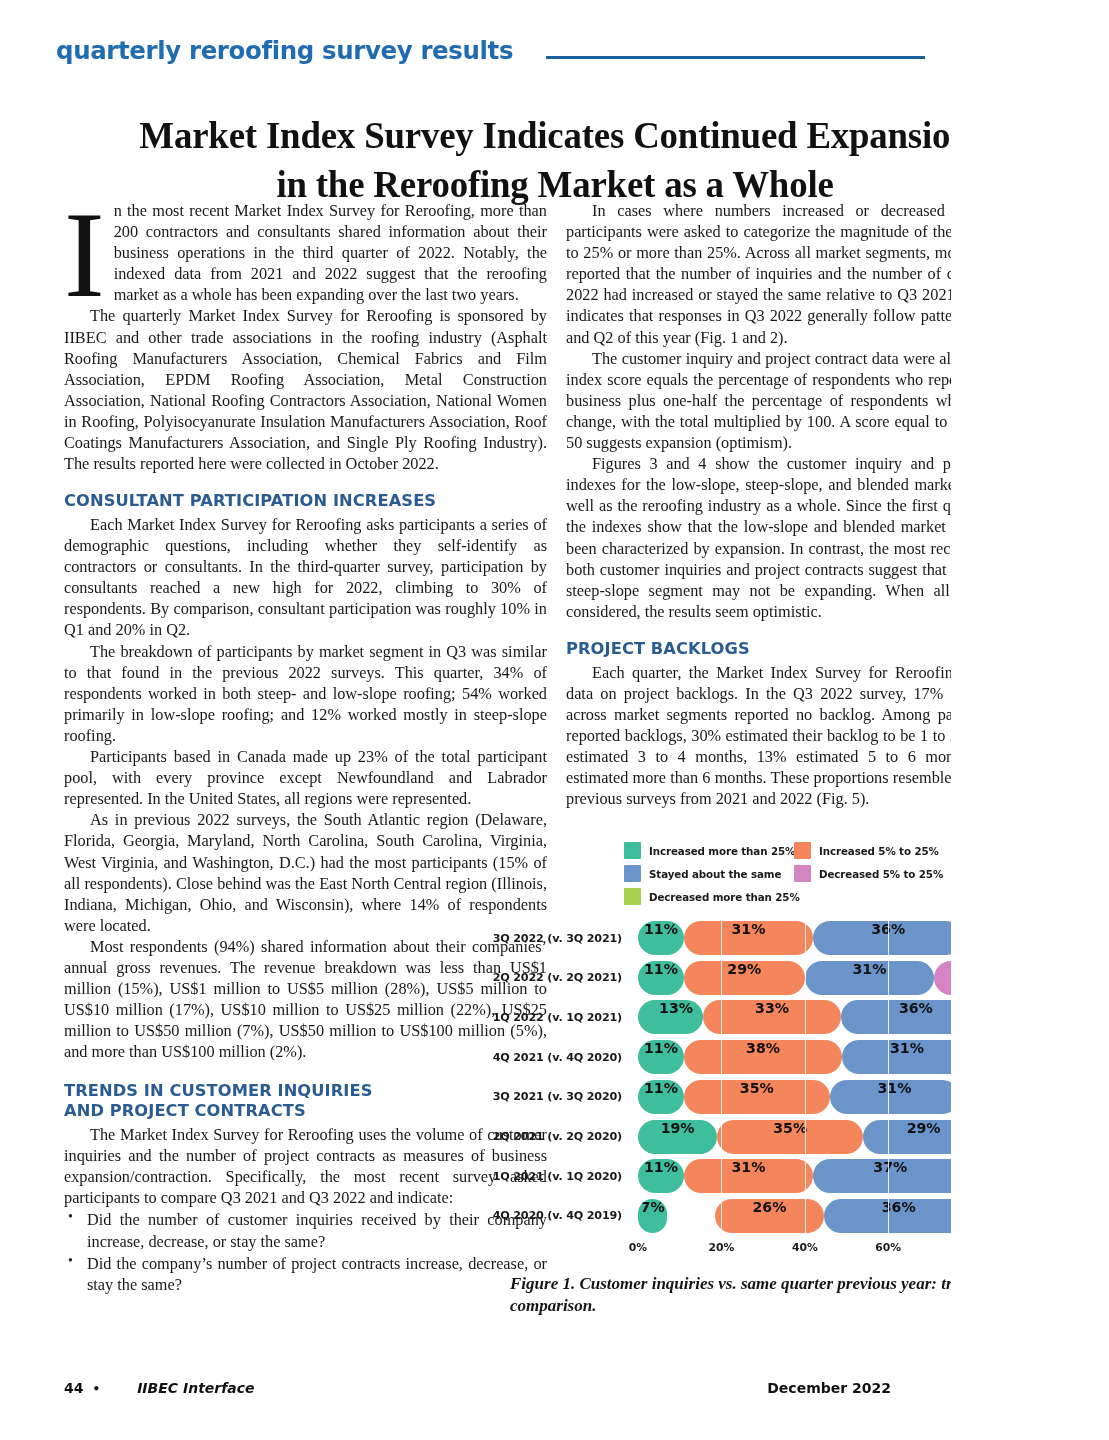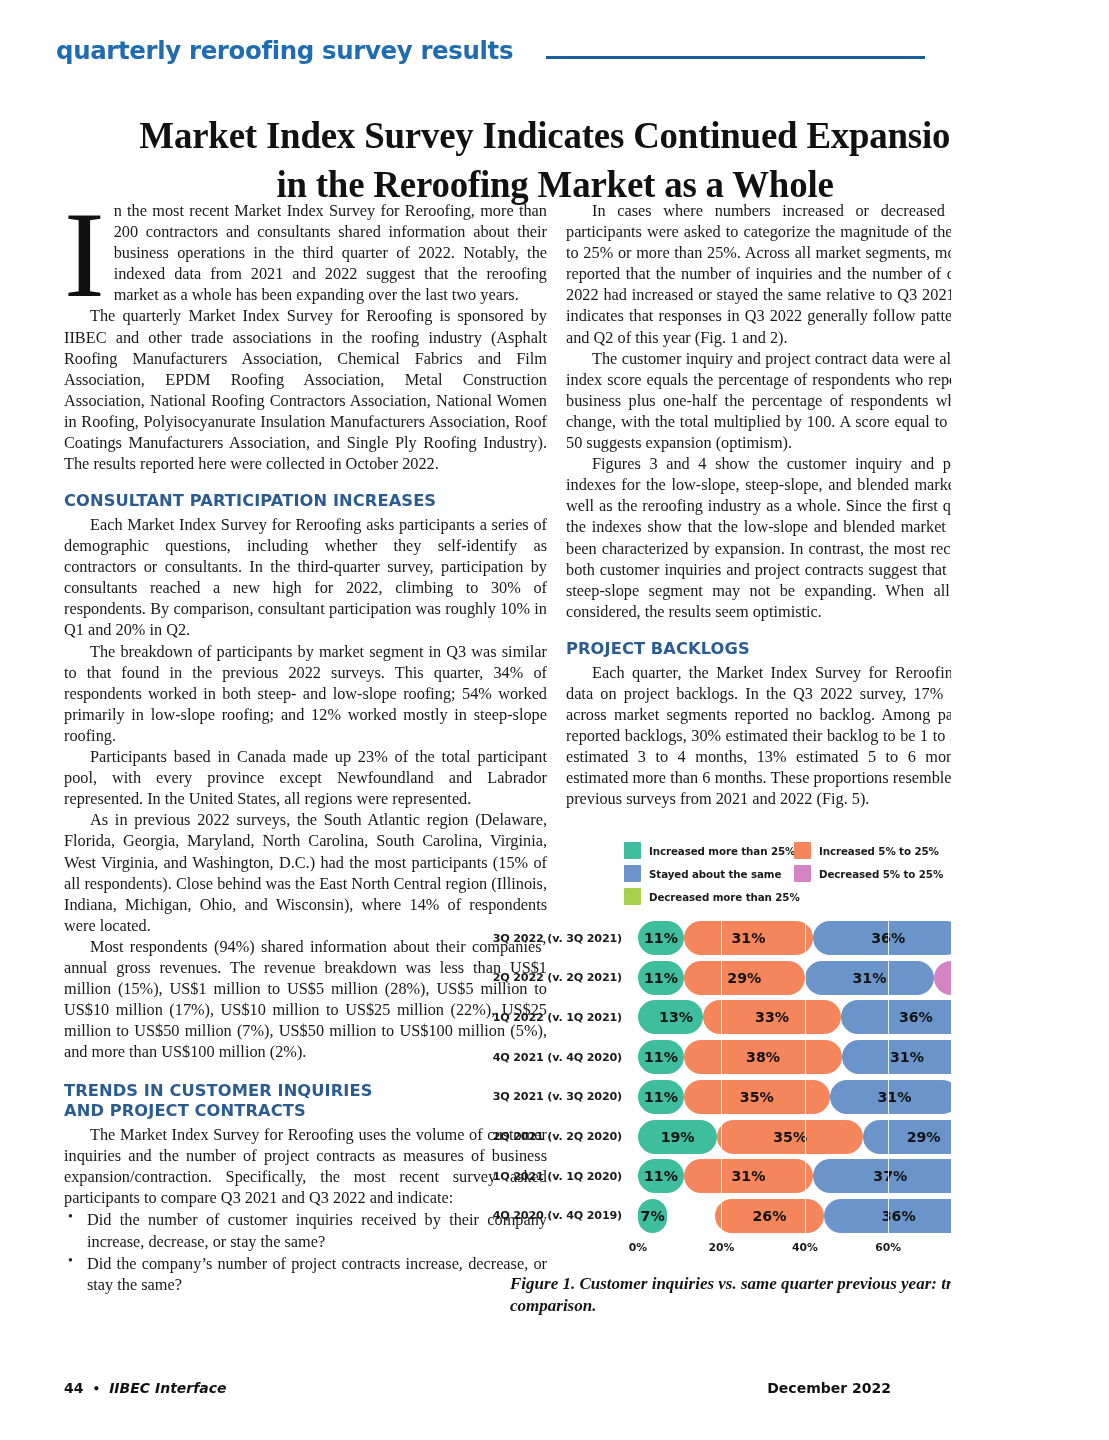--- a/index.html
+++ b/index.html
@@ -196,21 +196,20 @@
     white-space: nowrap;
     letter-spacing: -0.2px;
   }
   .brow-track {
     flex: 1 1 auto;
     display: flex;
     position: relative;
   }
   .seg {
     display: flex;
-    align-items: center;
     justify-content: center;
     overflow: hidden;
     border-radius: 17px;
   }
   .seg span {
     font-family: "DejaVu Sans", sans-serif;
     font-weight: bold;
     font-size: 14.2px;
     color: #111111;
     white-space: nowrap;
@@ -272,21 +271,21 @@
     display: flex;
     justify-content: space-between;
     align-items: baseline;
     font-family: "DejaVu Sans", sans-serif;
     font-weight: bold;
     font-size: 14px;
     color: #111111;
   }
   .footer-left { display: flex; gap: 9px; align-items: baseline; }
   .footer-sep { font-size: 12px; }
-  .footer-left .mag { font-style: italic; }
+  .footer-left .mag { font-style: italic; margin-left: 28px; }
 </style>
 </head>
 <body>
 
 <div class="page">
 
   <div class="runhead">
     <div class="runhead-title">quarterly reroofing survey results</div>
     <div class="runhead-rule"></div>
   </div>

